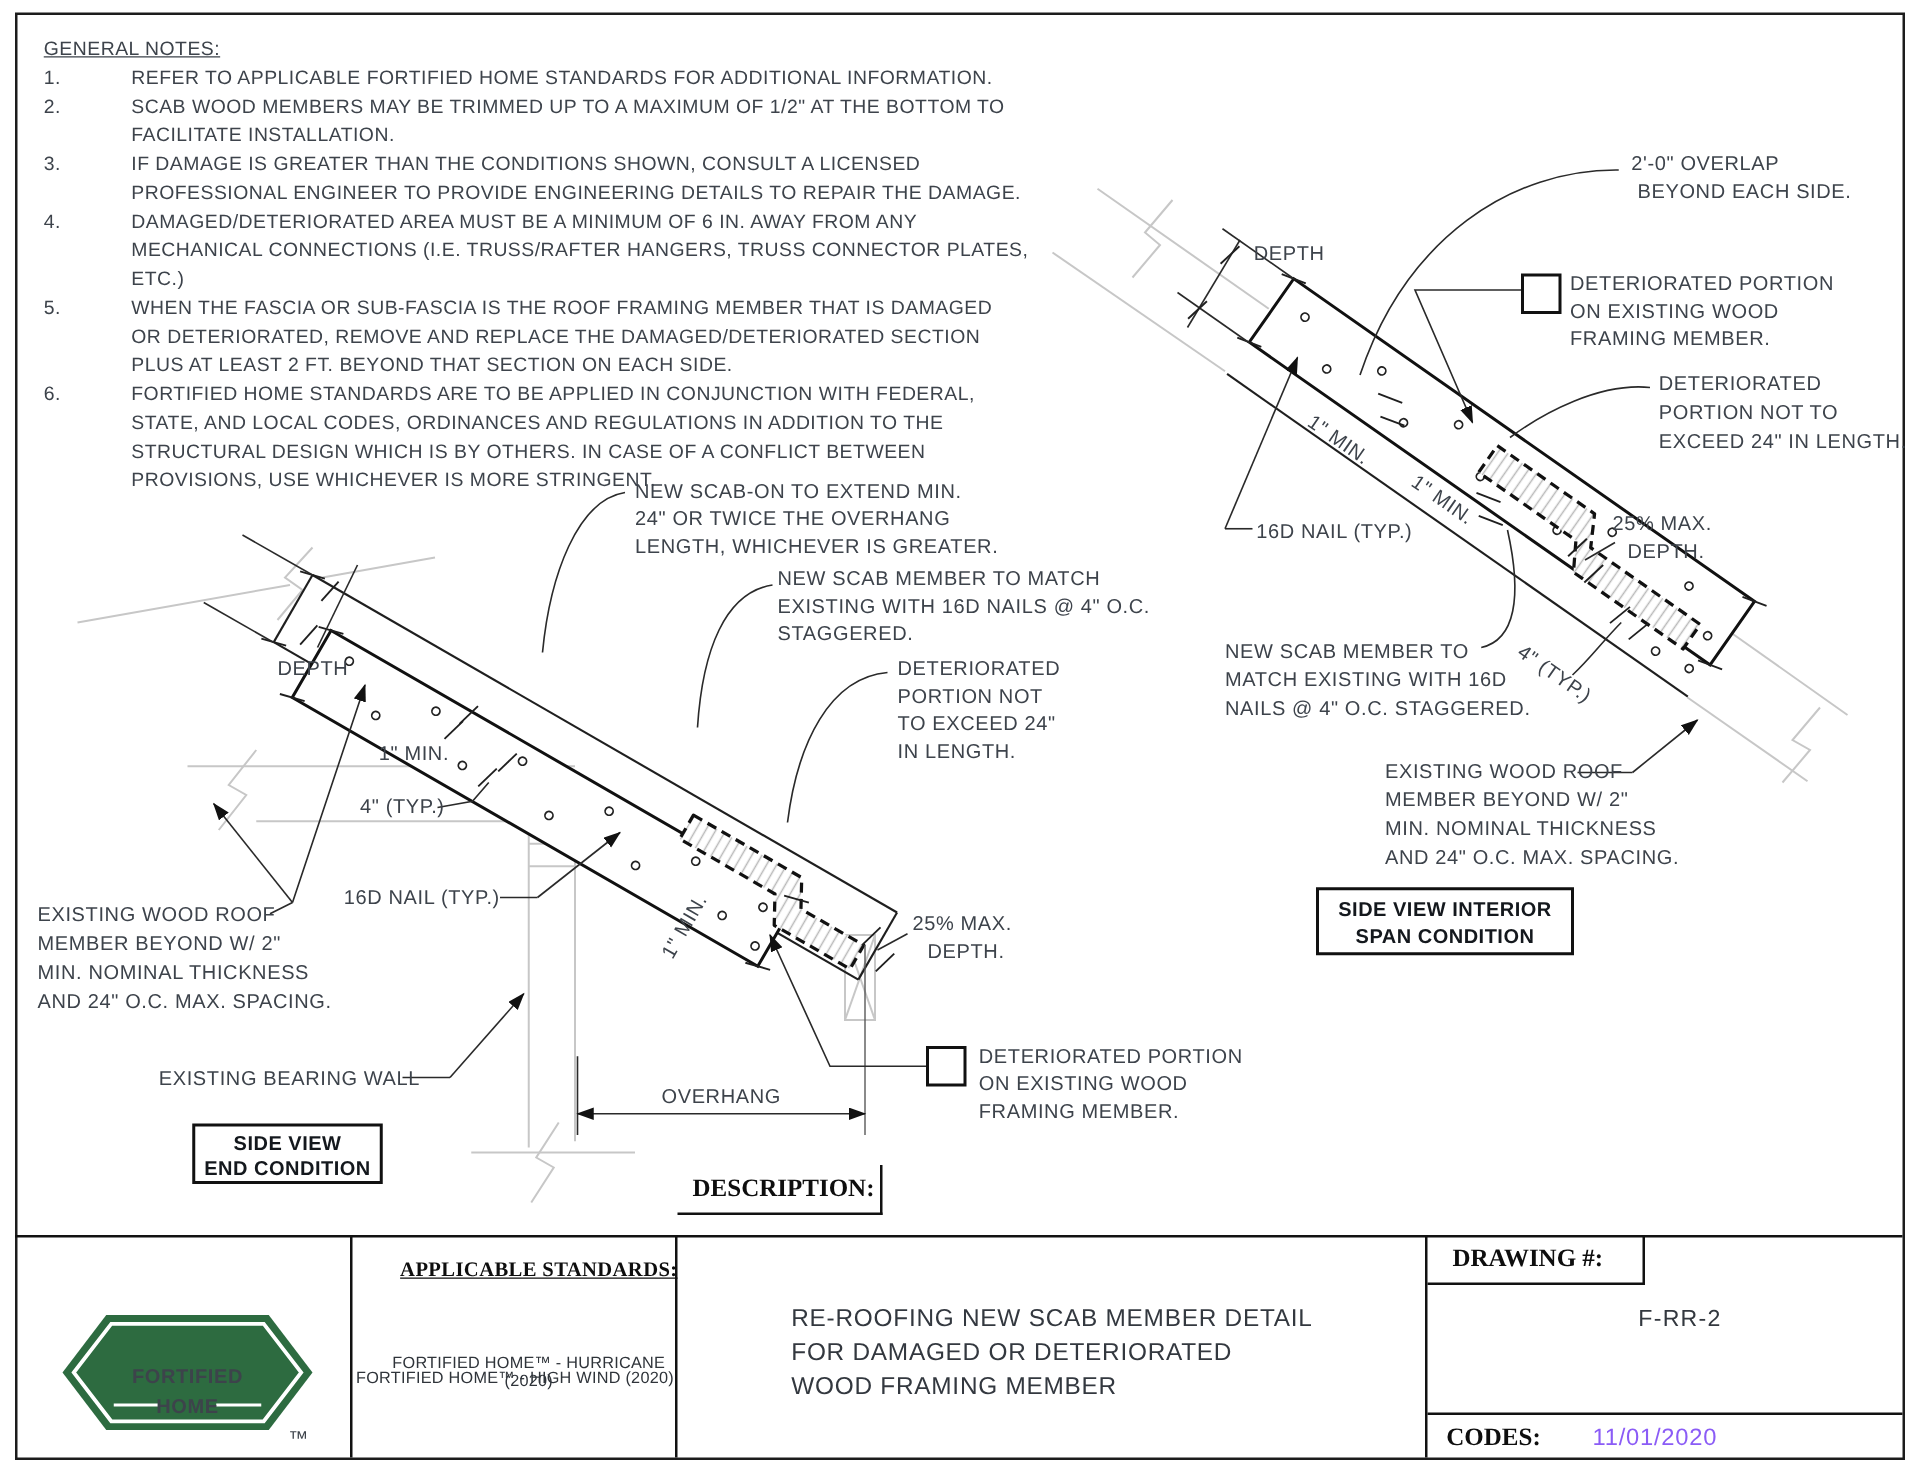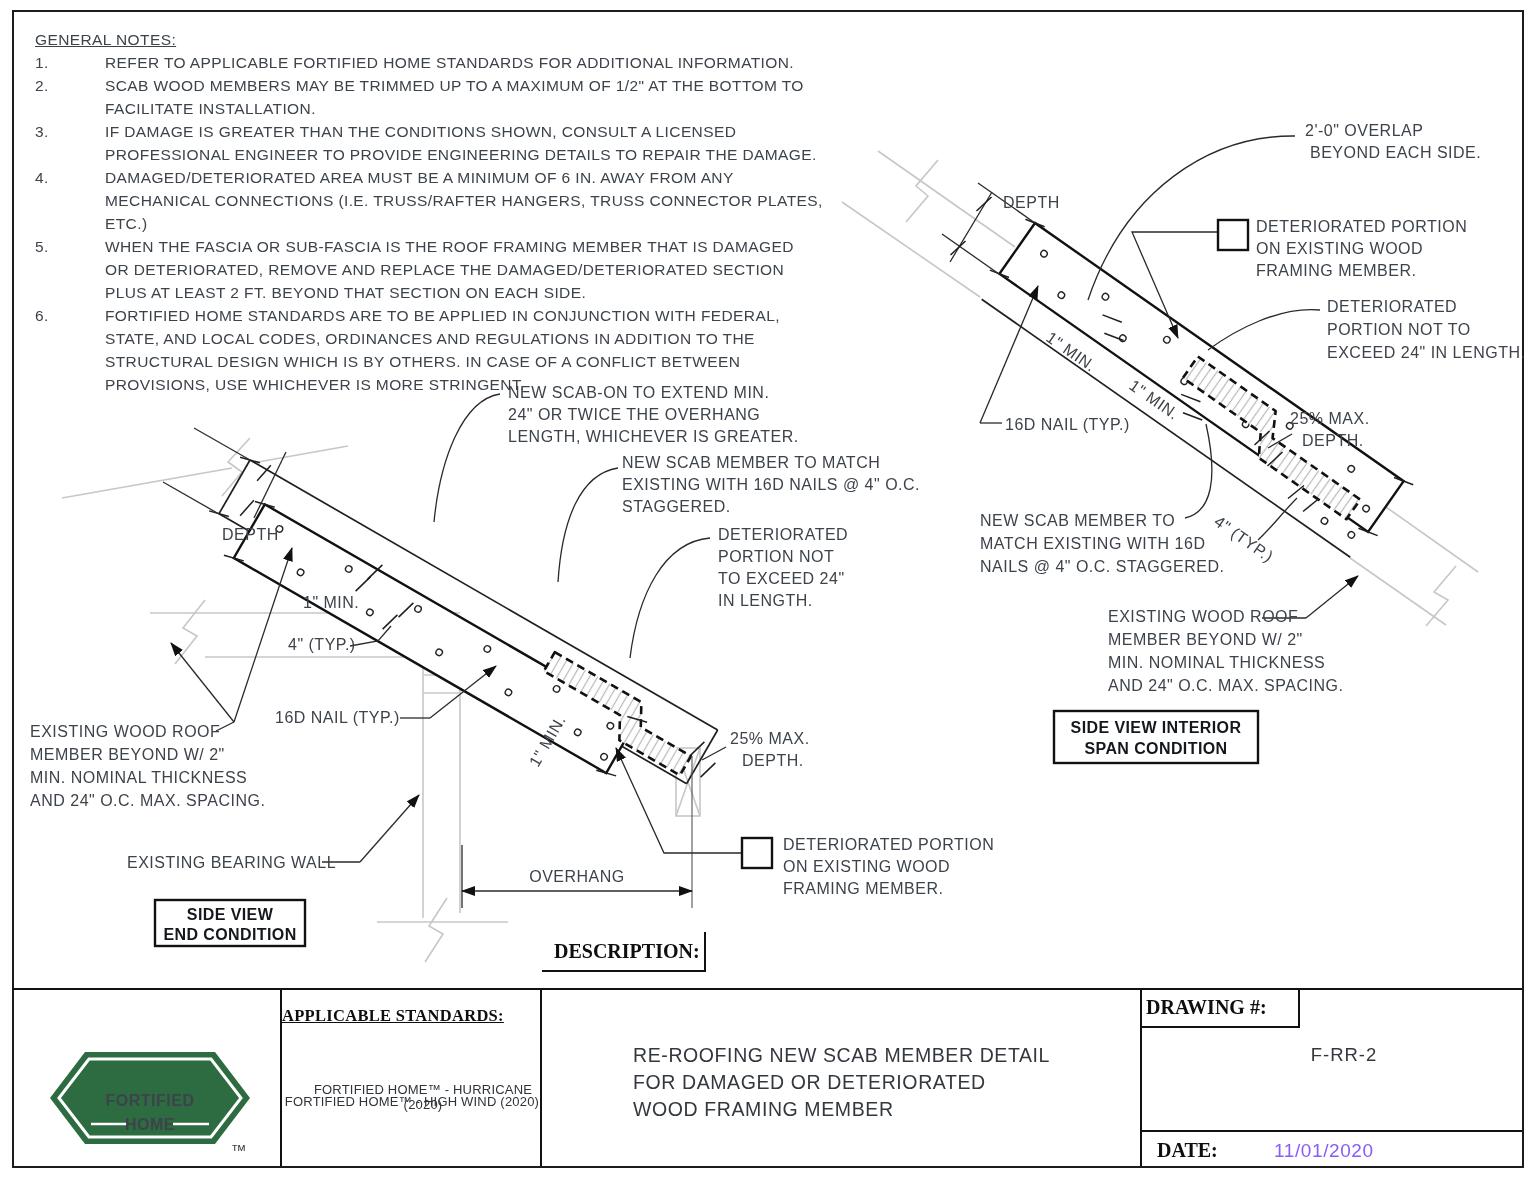--- a/index.html
+++ b/index.html
@@ -20,32 +20,32 @@
   text.bold{font-weight:bold;fill:#14181d;letter-spacing:.4px;}
   .ln{stroke:#1f1f1f;stroke-width:1.7;fill:none;}
   .thin{stroke:#2a2a2a;stroke-width:1.3;fill:none;}
   .gray{stroke:#c7c7c7;stroke-width:1.6;fill:none;}
   .dashed{stroke:#111;stroke-width:2.6;fill:url(#hatchPat);stroke-dasharray:8 5;stroke-linejoin:round;}
   .dot{fill:#fff;stroke:#222;stroke-width:1.4;}
   .box{fill:#fff;stroke:#111;stroke-width:2.4;}
   
   .tb-line{position:absolute;background:#111;}
   .serifLbl{font-family:"Liberation Serif",serif;font-weight:bold;color:#0e0e0e;}
-  #std-head{position:absolute;left:282px;top:1006px;width:260px;text-align:left;
+  #std-head{position:absolute;left:282px;top:1006px;width:260px;text-align:right;
             font-family:"Liberation Serif",serif;font-weight:bold;font-size:16.5px;
             text-decoration:underline;color:#0e0e0e;letter-spacing:.3px;}
   .std-item{position:absolute;left:282px;width:260px;text-align:center;font-size:13px;
             letter-spacing:.2px;color:#2f343a;}
   #desc-box{position:absolute;left:542px;top:932px;width:150px;height:38px;border-right:2px solid #111;
             border-bottom:2px solid #111;display:flex;align-items:center;padding-left:12px;
             font-size:20px;}
   #desc-lines{position:absolute;left:633px;top:1042px;font-size:19.5px;letter-spacing:.6px;
               line-height:27px;color:#33383f;}
   #dwg-box{position:absolute;left:1142px;top:988px;width:152px;height:38px;border-right:2px solid #111;
-           border-bottom:2px solid #111;display:flex;align-items:center;padding-left:4px;font-size:20px;}
+           border-bottom:2px solid #111;display:flex;align-items:center;padding-left:20px;font-size:20px;}
   #dwg-num{position:absolute;left:1142px;top:1044px;width:382px;text-align:center;font-size:18.5px;
            letter-spacing:1px;color:#33383f;margin-left:11px;}
   #date-lbl{position:absolute;left:1157px;top:1139px;font-size:20px;}
   #date-val{position:absolute;left:1274px;top:1140px;font-size:19px;letter-spacing:.6px;color:#8b5cf6;}
 </style>
 </head>
 <body>
 
 <div id="page">
   <div id="border"></div>
@@ -357,16 +357,16 @@
 
     <div id="desc-box" class="serifLbl">DESCRIPTION:</div>
     <div id="desc-lines">
       <div>RE-ROOFING NEW SCAB MEMBER DETAIL</div>
       <div>FOR DAMAGED OR DETERIORATED</div>
       <div>WOOD FRAMING MEMBER</div>
     </div>
 
     <div id="dwg-box" class="serifLbl">DRAWING #:</div>
     <div id="dwg-num">F-RR-2</div>
-    <div id="date-lbl" class="serifLbl">DATE:</div>
+    <div id="date-lbl" class="serifLbl">CODES:</div>
     <div id="date-val">11/01/2020</div>
   </div>
 </div>
 
 </body></html>

